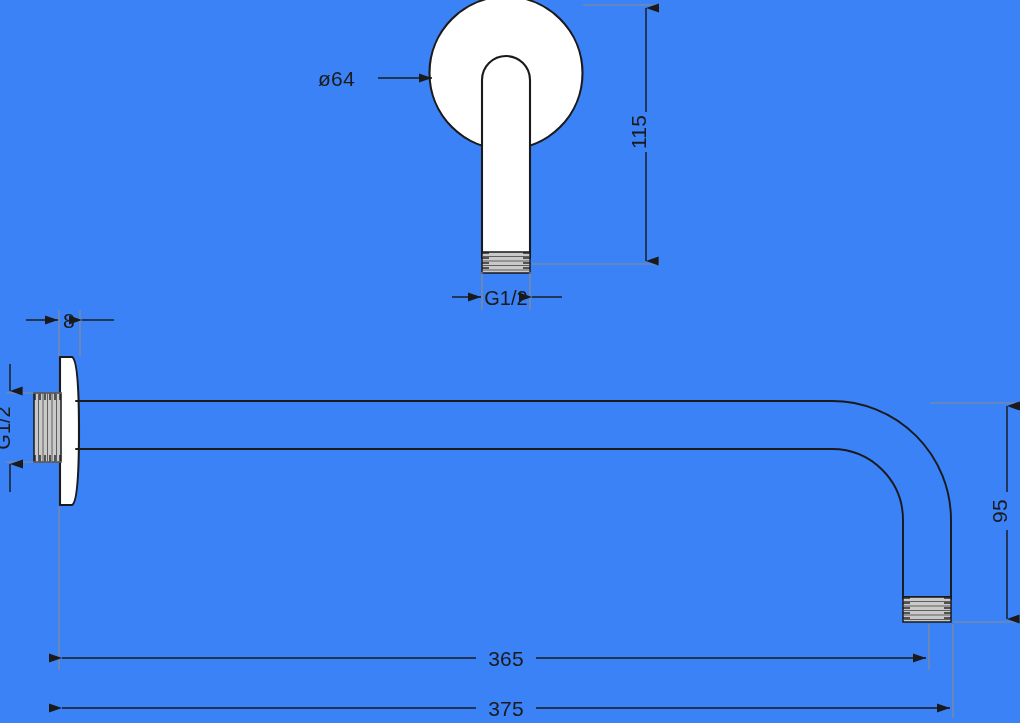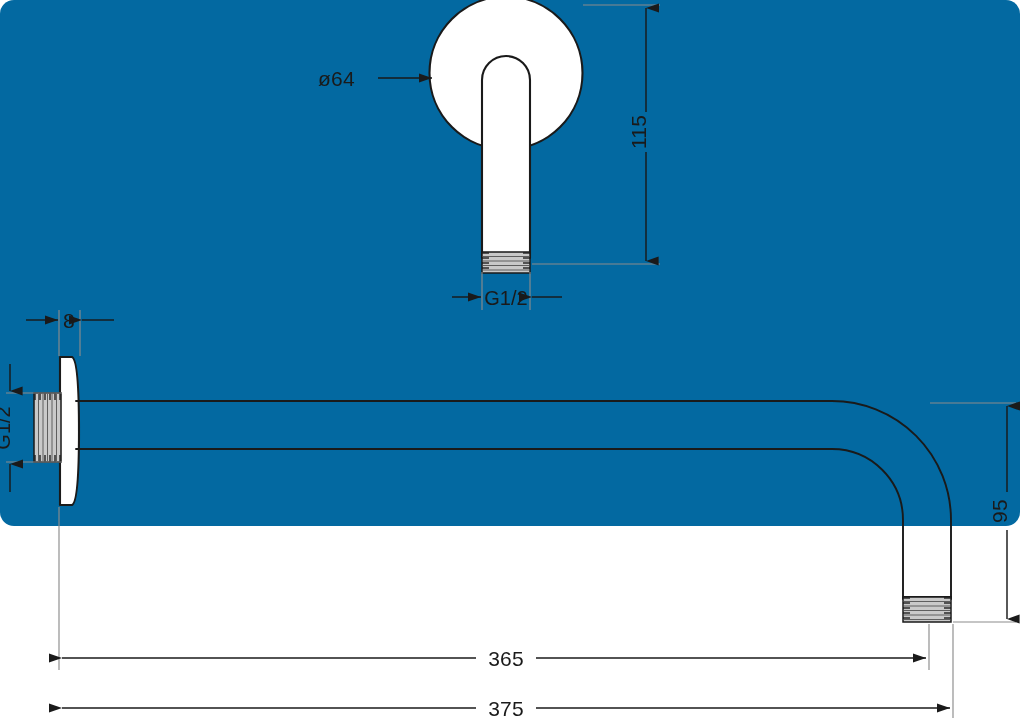--- a/index.html
+++ b/index.html
@@ -9,23 +9,22 @@
   }
   body {
     width: 1020px;
     height: 723px;
     font-family: "Liberation Sans", sans-serif;
     overflow: hidden;
   }
   #drawing-root {
     position: relative;
     width: 1020px;
-    height: 526px;
-    background: #0369a1;
-    border-radius: 14px;
+    height: 723px;
+    background: #3b82f6;
   }
   svg#tech-drawing {
     display: block;
     width: 1020px;
     height: 723px;
   }
   .part-outline {
     fill: #ffffff;
     stroke: #1a1a1a;
     stroke-width: 2.1;

